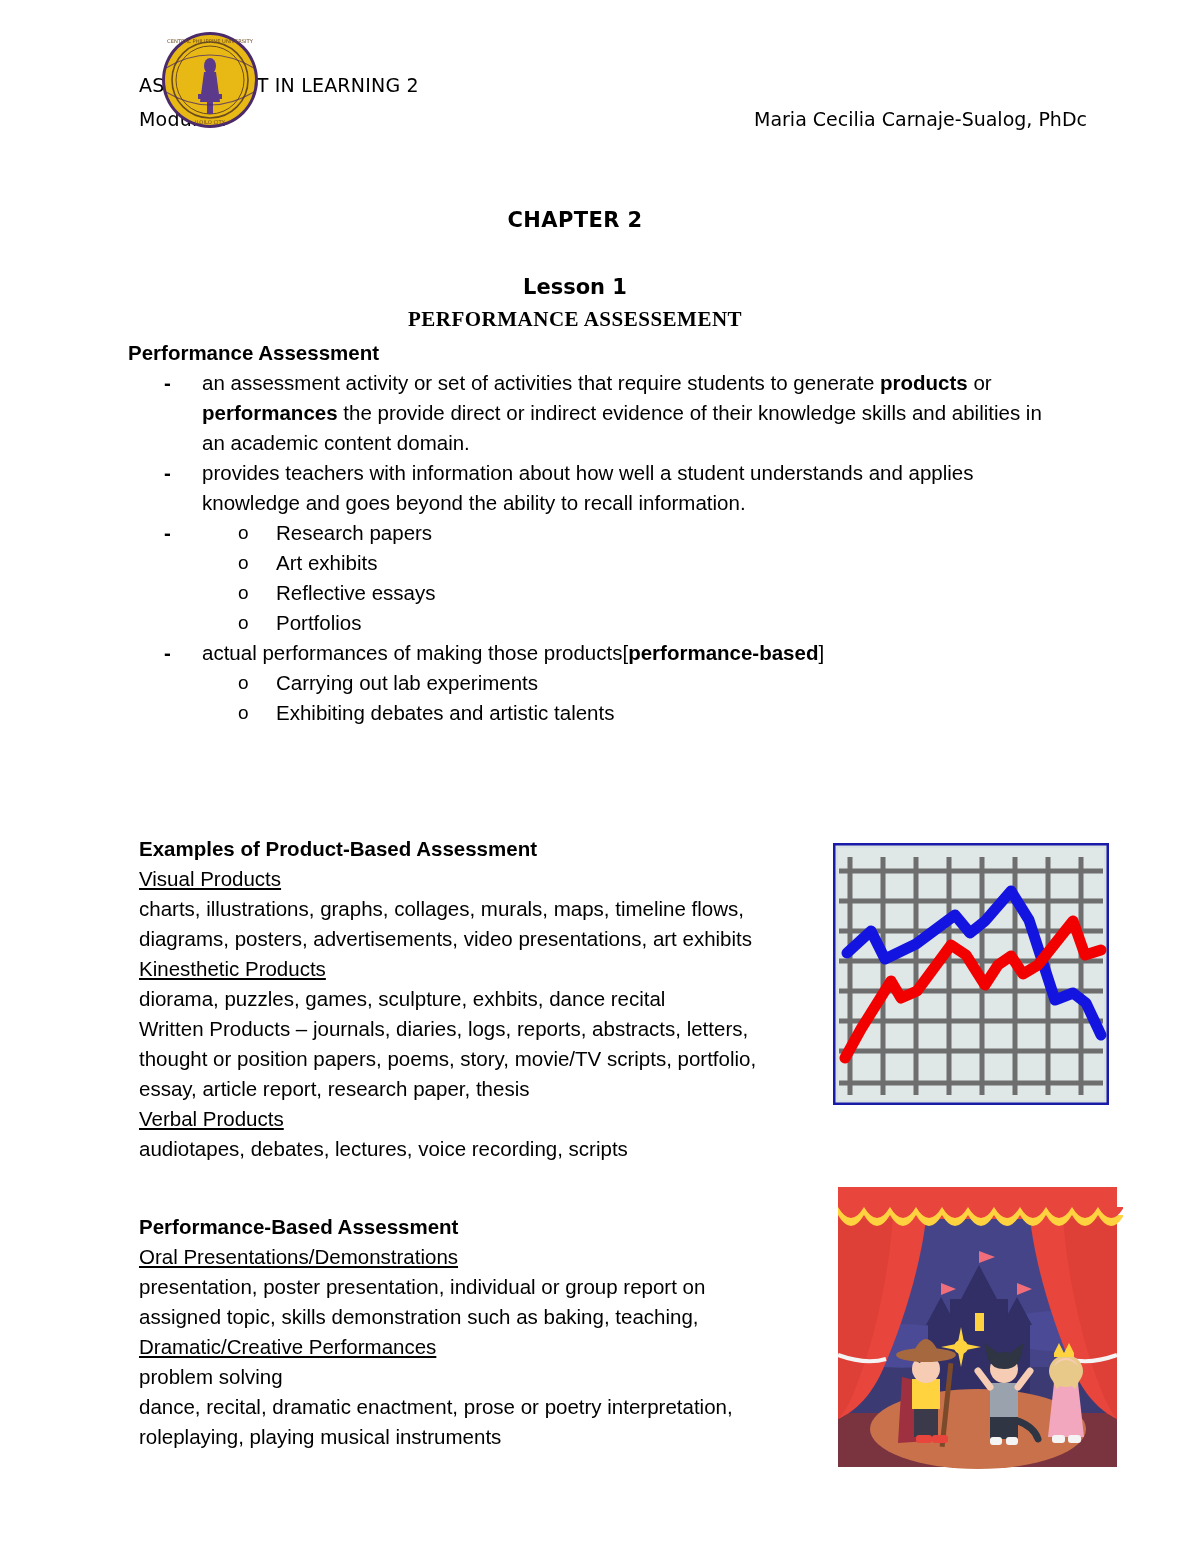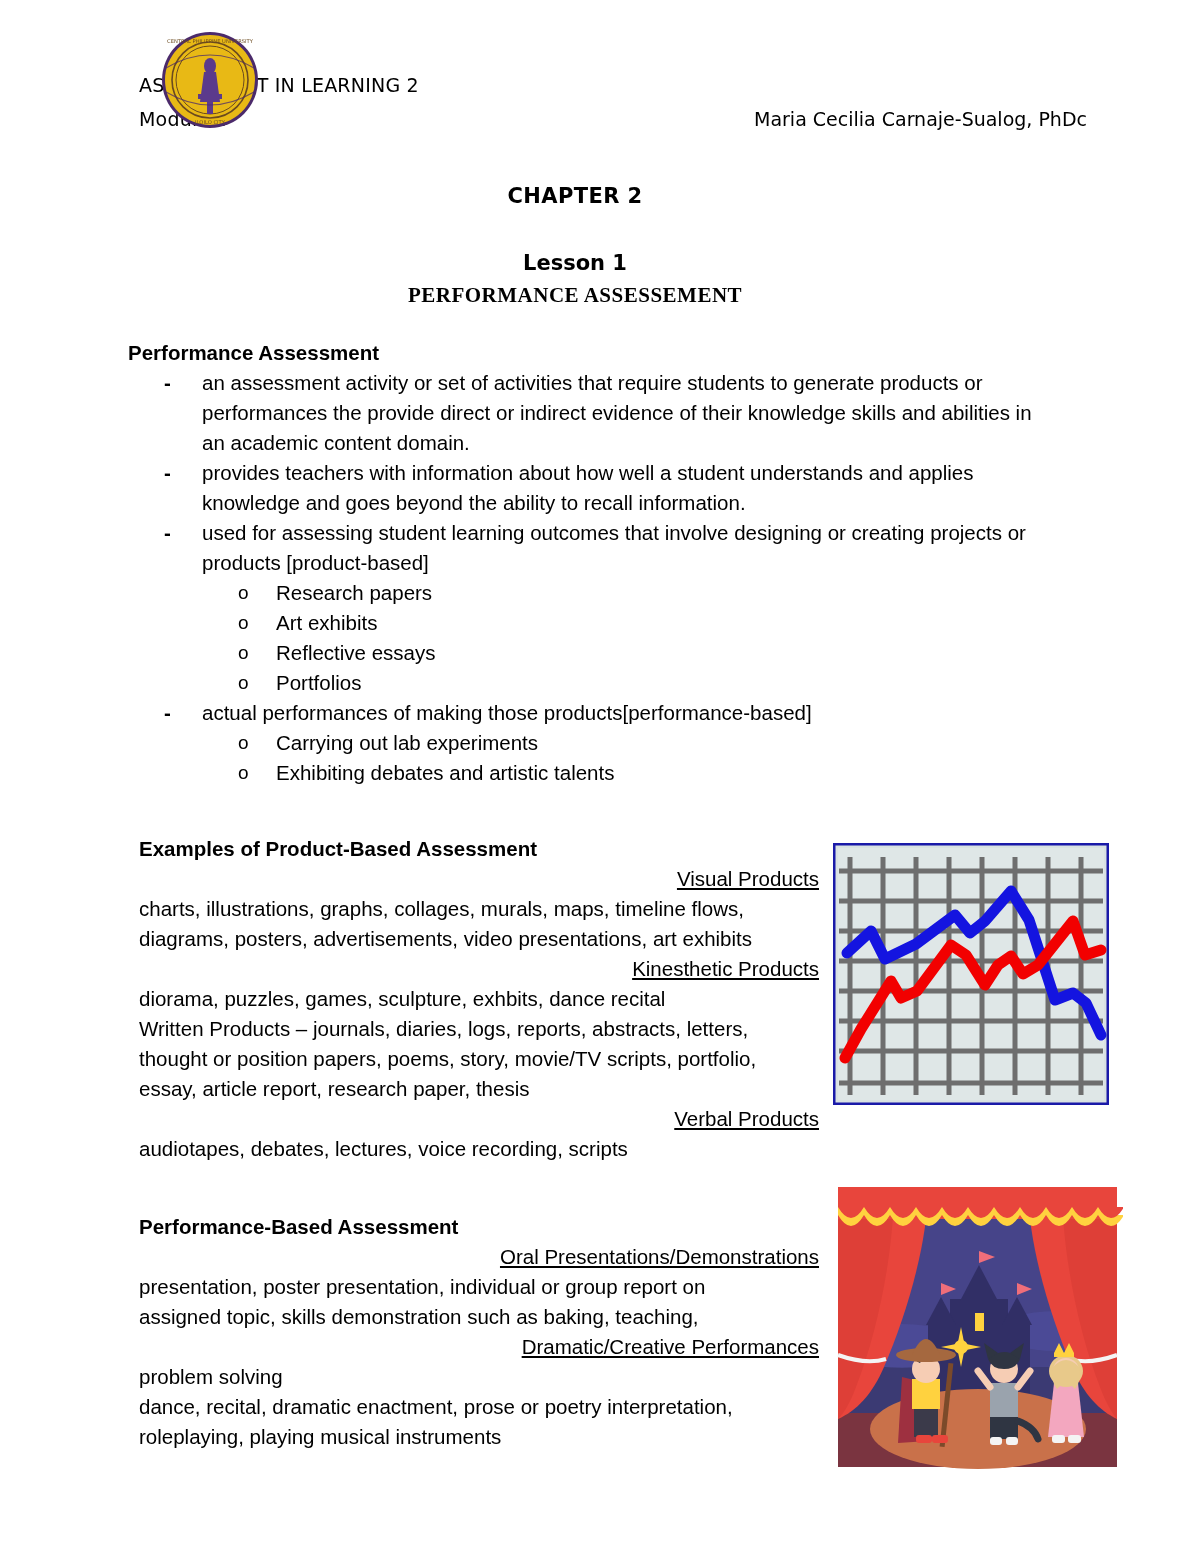--- a/index.html
+++ b/index.html
@@ -53,21 +53,21 @@
     font-size: 19px;
     white-space: nowrap;
     font-family: "DejaVu Sans", sans-serif;
     margin-top: 8px;
   }
 
   
   .title-block {
     position: absolute;
     left: 0;
-    top: 184px;
+    top: 208px;
     width: 1150px;
     text-align: center;
   }
   .chapter-title {
     font-size: 21px;
     font-weight: bold;
     letter-spacing: 0.4px;
     font-family: "DejaVu Sans", sans-serif;
   }
   .lesson-no {
@@ -122,38 +122,37 @@
   .circ-item {
     position: relative;
     padding-left: 148px;
   }
   .circ-item > .mk {
     position: absolute;
     left: 110px;
     top: 0;
     font-size: 19px;
   }
-  b.tight { font-weight: normal; }
+  b.tight { font-weight: bold; }
 
   
   .col-left {
     position: absolute;
     left: 139px;
     top: 834px;
     width: 680px;
     font-size: 20.5px;
     line-height: 30px;
   }
   .blk { margin: 0; }
   .blk-head-bold {
     font-weight: bold;
   }
   .blk-head-ul {
     text-decoration: underline;
-    text-align: right;
   }
   .gap-block { height: 48px; }
 
   
   .chart-clip {
     position: absolute;
     left: 833px;
     top: 843px;
     width: 276px;
     height: 262px;
@@ -208,21 +207,21 @@
   <div class="chapter-title">CHAPTER 2</div>
   <div class="lesson-no">Lesson 1</div>
   <div class="lesson-title">PERFORMANCE  ASSESSEMENT</div>
 </div>
 
 <div class="doc-body">
   <div class="sec-head">Performance Assessment</div>
   <ul class="bullets" id="pa-bullets">
       <li class="dash-item"><span class="mk">-</span><span><span>an assessment activity or set of activities that require students to generate </span><b class="tight">products</b><span> or </span><b class="tight">performances</b><span> the provide direct or indirect evidence of their knowledge skills and abilities in an academic content domain.</span></span></li>
       <li class="dash-item"><span class="mk">-</span><span><span>provides teachers  with information about how well a student understands and applies knowledge and goes beyond the ability to recall  information.</span></span></li>
-      <li class="dash-item"><span class="mk">-</span><span><span>used for assessing student learning outcomes that involve designing or creating  projects or products [</span><b class="tight">product-based</b><span>]</span></span></li>
+      <li class="dash-item"><span class="mk">-</span></li>
       <ul class="circ-list">
         <li class="circ-item"><span class="mk">o</span><span>Research papers</span></li>
         <li class="circ-item"><span class="mk">o</span><span>Art exhibits</span></li>
         <li class="circ-item"><span class="mk">o</span><span>Reflective essays</span></li>
         <li class="circ-item"><span class="mk">o</span><span>Portfolios</span></li>
       </ul>
       <li class="dash-item"><span class="mk">-</span><span><span>actual performances of making those products[</span><b class="tight">performance-based</b><span>]</span></span></li>
       <ul class="circ-list">
         <li class="circ-item"><span class="mk">o</span><span>Carrying out lab experiments</span></li>
         <li class="circ-item"><span class="mk">o</span><span>Exhibiting debates and artistic talents</span></li>

